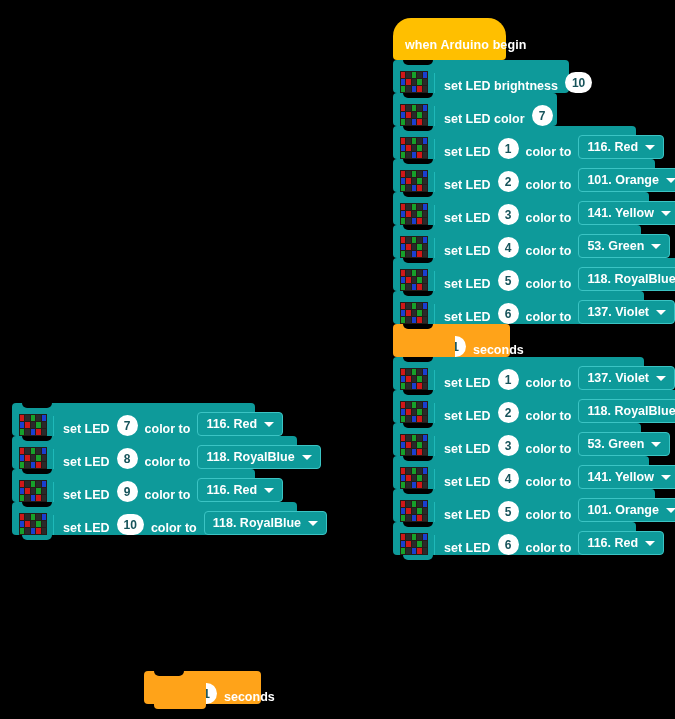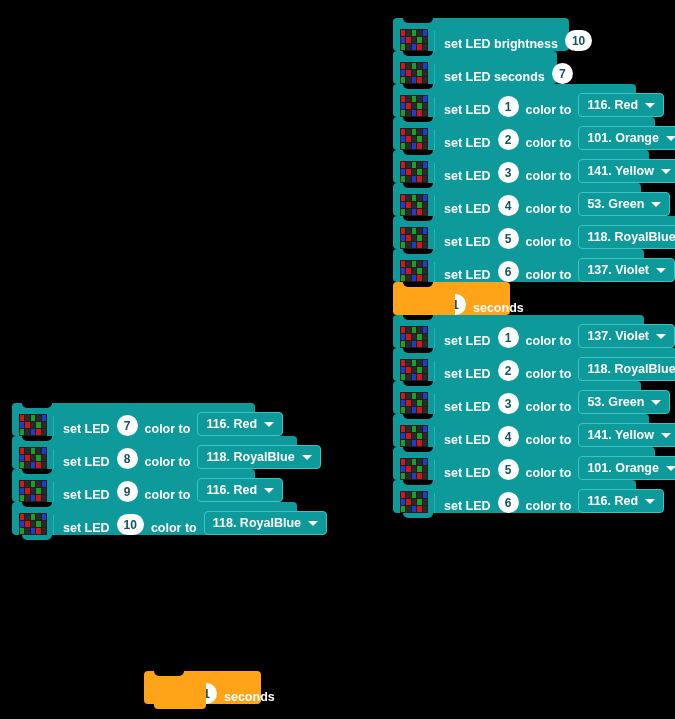--- a/index.html
+++ b/index.html
@@ -169,20 +169,23 @@
     border-right: 5px solid transparent;
     border-top: 5.5px solid #ffffff;
     flex: 0 0 auto;
   }
 </style>
 </head>
 <body>
 
 <div class="canvas">
     <div class="stack" style="left: 393px; top: 18px;">
+      <div class="block hat" style="width: 113px;">
+        <span class="lbl hat-label">when Arduino begin</span>
+      </div>
       <div class="block teal" style="width: 176px;">
         <span class="led-icon">
           <i style="background: rgb(208, 24, 24);"></i>
           <i style="background: rgb(42, 42, 42);"></i>
           <i style="background: rgb(23, 160, 42);"></i>
           <i style="background: rgb(42, 42, 42);"></i>
           <i style="background: rgb(26, 63, 208);"></i>
           <i style="background: rgb(26, 63, 208);"></i>
           <i style="background: rgb(208, 24, 24);"></i>
           <i style="background: rgb(42, 42, 42);"></i>
@@ -212,21 +215,21 @@
           <i style="background: rgb(42, 42, 42);"></i>
           <i style="background: rgb(23, 160, 42);"></i>
           <i style="background: rgb(42, 42, 42);"></i>
           <i style="background: rgb(23, 160, 42);"></i>
           <i style="background: rgb(42, 42, 42);"></i>
           <i style="background: rgb(26, 63, 208);"></i>
           <i style="background: rgb(208, 24, 24);"></i>
           <i style="background: rgb(42, 42, 42);"></i>
         </span>
         <span class="divider"></span>
-        <span class="lbl pad-r">set LED seconds</span>
+        <span class="lbl pad-r">set LED color</span>
         <span class="num">7</span>
         <span class="bottom-tab"></span>
         <span class="top-notch"></span>
       </div>
       <div class="block teal" style="width: 243px;">
         <span class="led-icon">
           <i style="background: rgb(208, 24, 24);"></i>
           <i style="background: rgb(42, 42, 42);"></i>
           <i style="background: rgb(23, 160, 42);"></i>
           <i style="background: rgb(42, 42, 42);"></i>

